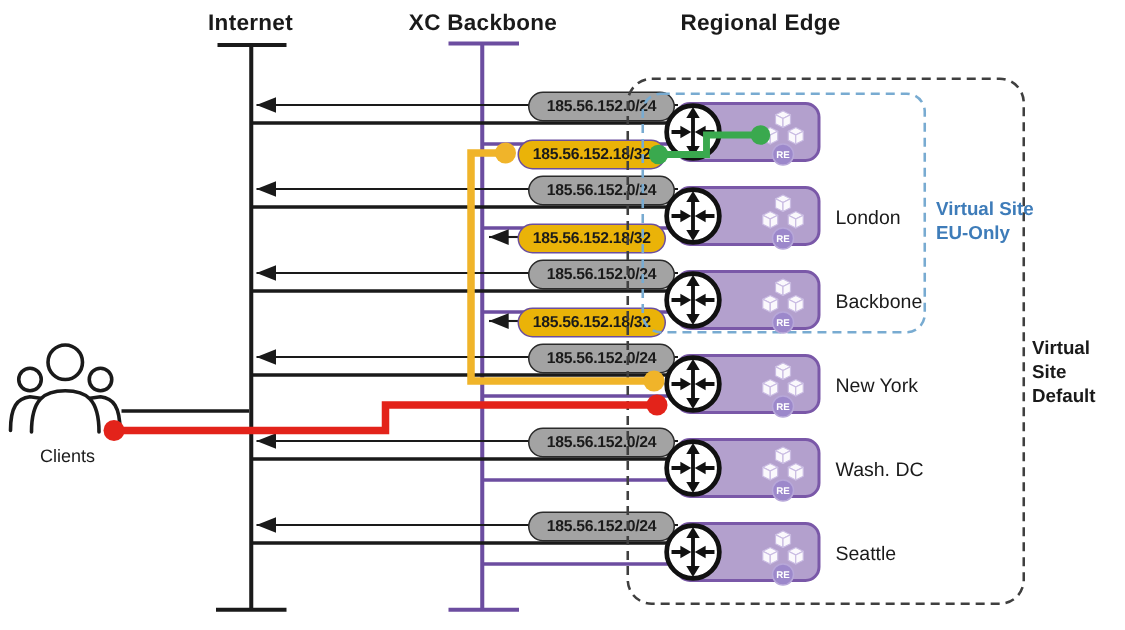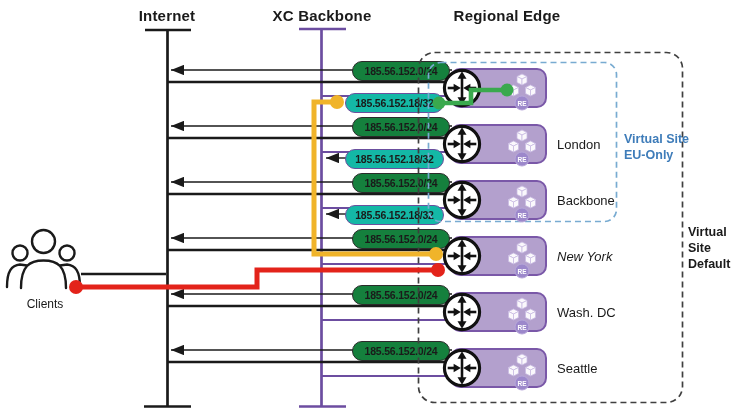--- a/index.html
+++ b/index.html
@@ -13,22 +13,22 @@
   #overlay-paths{z-index:6;}
   .col-header{
     position:absolute;top:7px;width:160px;text-align:center;
     font-size:15px;font-weight:600;z-index:4;letter-spacing:.2px;
   }
   .pill{
     position:absolute;height:18px;border-radius:10px;z-index:2;
     display:flex;align-items:center;justify-content:center;
     font-size:10.5px;font-weight:700;white-space:nowrap;letter-spacing:-0.2px;
   }
-  .pill24{left:352px;width:96px;background:#15803d;border:1.8px solid #2b2b2b;}
-  .pill32{left:345px;width:97px;background:#14b8a6;border:1.8px solid #6b4f9e;}
+  .pill24{left:352px;width:96px;background:#a3a3a3;border:1.8px solid #2b2b2b;}
+  .pill32{left:345px;width:97px;background:#eab308;border:1.8px solid #6b4f9e;}
   .node-box{
     position:absolute;left:450px;width:97px;height:40px;border-radius:10px;
     background:#b3a0cd;border:2px solid #7a58a8;z-index:4;box-sizing:border-box;
   }
   .router-svg{position:absolute;left:441px;width:42px;height:42px;z-index:5;}
   .re-svg{position:absolute;left:504px;width:36px;height:40px;z-index:5;}
   .city-label{
     position:absolute;left:557px;width:90px;font-size:13px;z-index:4;
   }
   .vs-label{position:absolute;z-index:4;font-size:12.5px;font-weight:600;line-height:16px;}
@@ -178,21 +178,21 @@
     </svg>
   <div class="city-label" style="top:193px;">Backbone</div>
 
   <div class="node-box" style="top:236px;"></div>
   <svg class="router-svg" style="top:235px;" viewBox="0 0 44 44">
       <use href="#sym-router"></use>
     </svg>
   <svg class="re-svg" style="top:239px;" viewBox="0 0 36 40">
       <use href="#sym-re"></use>
     </svg>
-  <div class="city-label" style="top:249px;font-style:italic;">New York</div>
+  <div class="city-label" style="top:249px;">New York</div>
 
   <div class="node-box" style="top:292px;"></div>
   <svg class="router-svg" style="top:291px;" viewBox="0 0 44 44">
       <use href="#sym-router"></use>
     </svg>
   <svg class="re-svg" style="top:295px;" viewBox="0 0 36 40">
       <use href="#sym-re"></use>
     </svg>
   <div class="city-label" style="top:305px;">Wash. DC</div>
 

